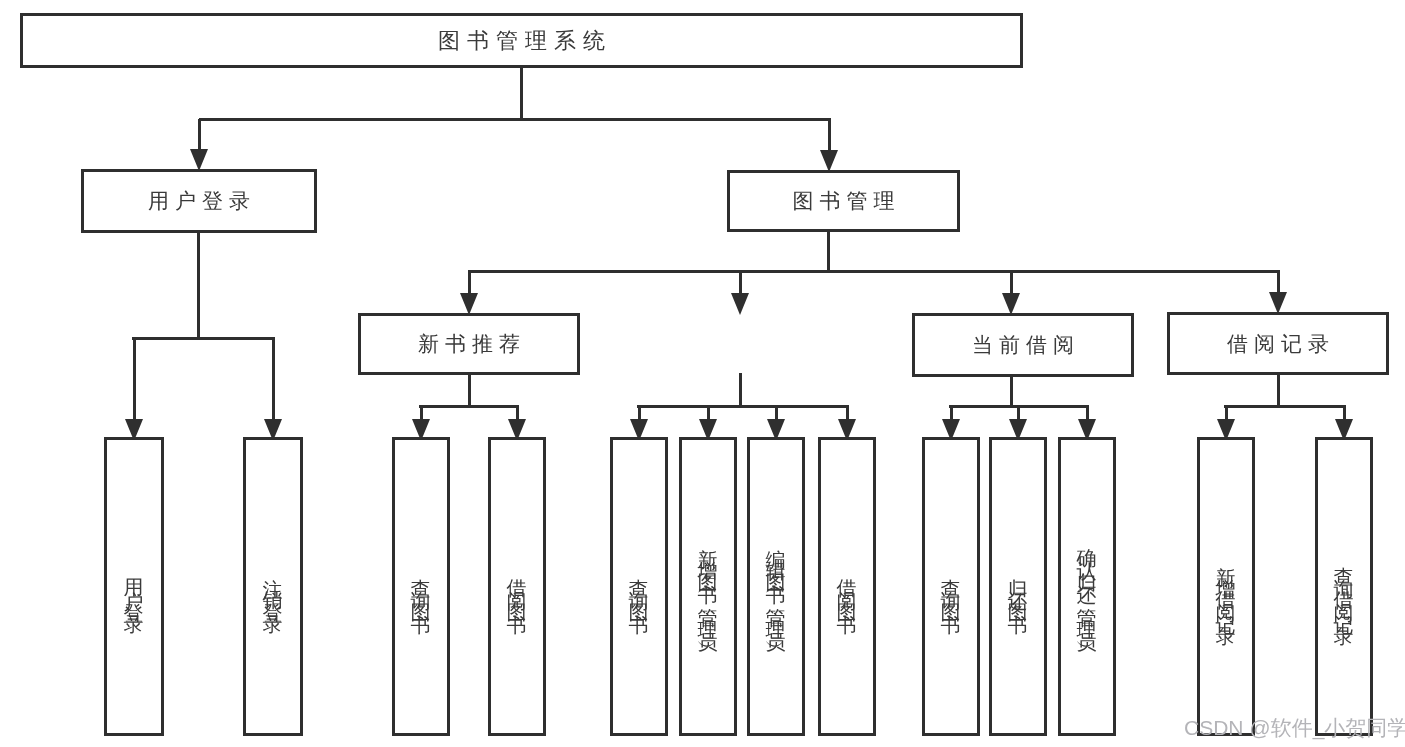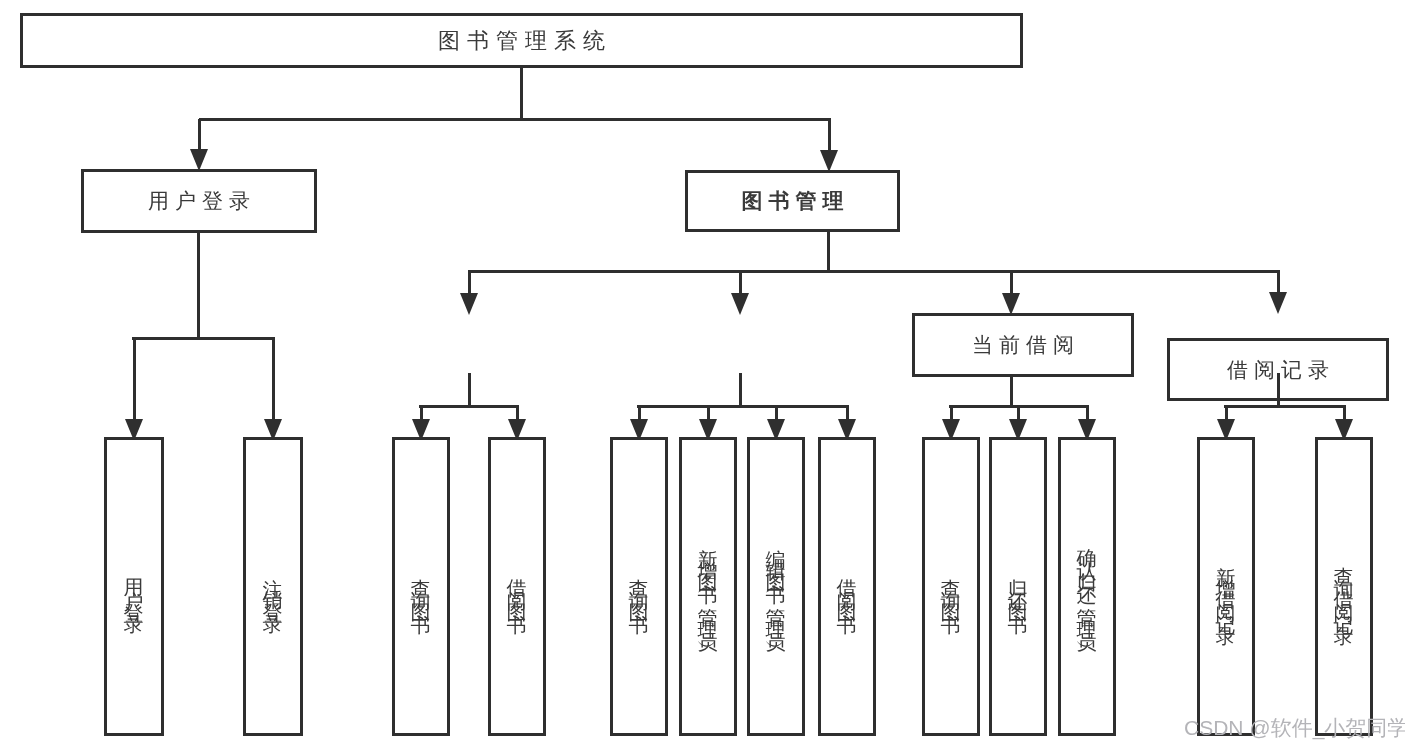--- a/index.html
+++ b/index.html
@@ -81,40 +81,43 @@
   </div>
 
   <div class="vline" style="left:520px; top:68px; height:53px;"></div>
   <div class="hline" style="left:199px; top:118px; width:632px;"></div>
   <div class="arrow" style="left:199px; top:119px; height:52px;"></div>
   <div class="arrow" style="left:829px; top:119px; height:53px;"></div>
 
   <div class="node" style="left:81px; top:169px; width:236px; height:64px;">
     <span class="lbl">用户登录</span>
   </div>
-  <div class="node" style="left:685px; top:170px; width:215px; height:62px;font-weight:bold;">
+  <div class="node" style="left:727px; top:170px; width:233px; height:62px;">
     <span class="lbl">图书管理</span>
   </div>
 
   <div class="vline" style="left:197px; top:233px; height:106px;"></div>
   <div class="hline" style="left:132px; top:337px; width:143px;"></div>
   <div class="arrow" style="left:134px; top:339px; height:102px;"></div>
   <div class="arrow" style="left:273px; top:339px; height:102px;"></div>
 
   <div class="vline" style="left:827px; top:230px; height:42px;"></div>
   <div class="hline" style="left:468px; top:270px; width:812px;"></div>
   <div class="arrow" style="left:469px; top:272px; height:43px;"></div>
   <div class="arrow" style="left:740px; top:272px; height:43px;"></div>
   <div class="arrow" style="left:1011px; top:272px; height:43px;"></div>
   <div class="arrow" style="left:1278px; top:272px; height:42px;"></div>
 
+  <div class="node" style="left:358px; top:313px; width:222px; height:62px;">
+    <span class="lbl">新书推荐</span>
+  </div>
   <div class="node" style="left:900px; top:313px; width:222px; height:64px;margin-left:12px;">
     <span class="lbl">当前借阅</span>
   </div>
-  <div class="node" style="left:1167px; top:312px; width:222px; height:63px;margin-top:26px;">
+  <div class="node" style="left:1167px; top:312px; width:222px; height:63px;">
     <span class="lbl">借阅记录</span>
   </div>
 
   <div class="vline" style="left:468px; top:373px; height:34px;"></div>
   <div class="hline" style="left:419px; top:405px; width:100px;"></div>
   <div class="arrow" style="left:421px; top:407px; height:34px;"></div>
   <div class="arrow" style="left:517px; top:407px; height:34px;"></div>
 
   <div class="vline" style="left:739px; top:373px; height:34px;"></div>
   <div class="hline" style="left:637px; top:405px; width:212px;"></div>

